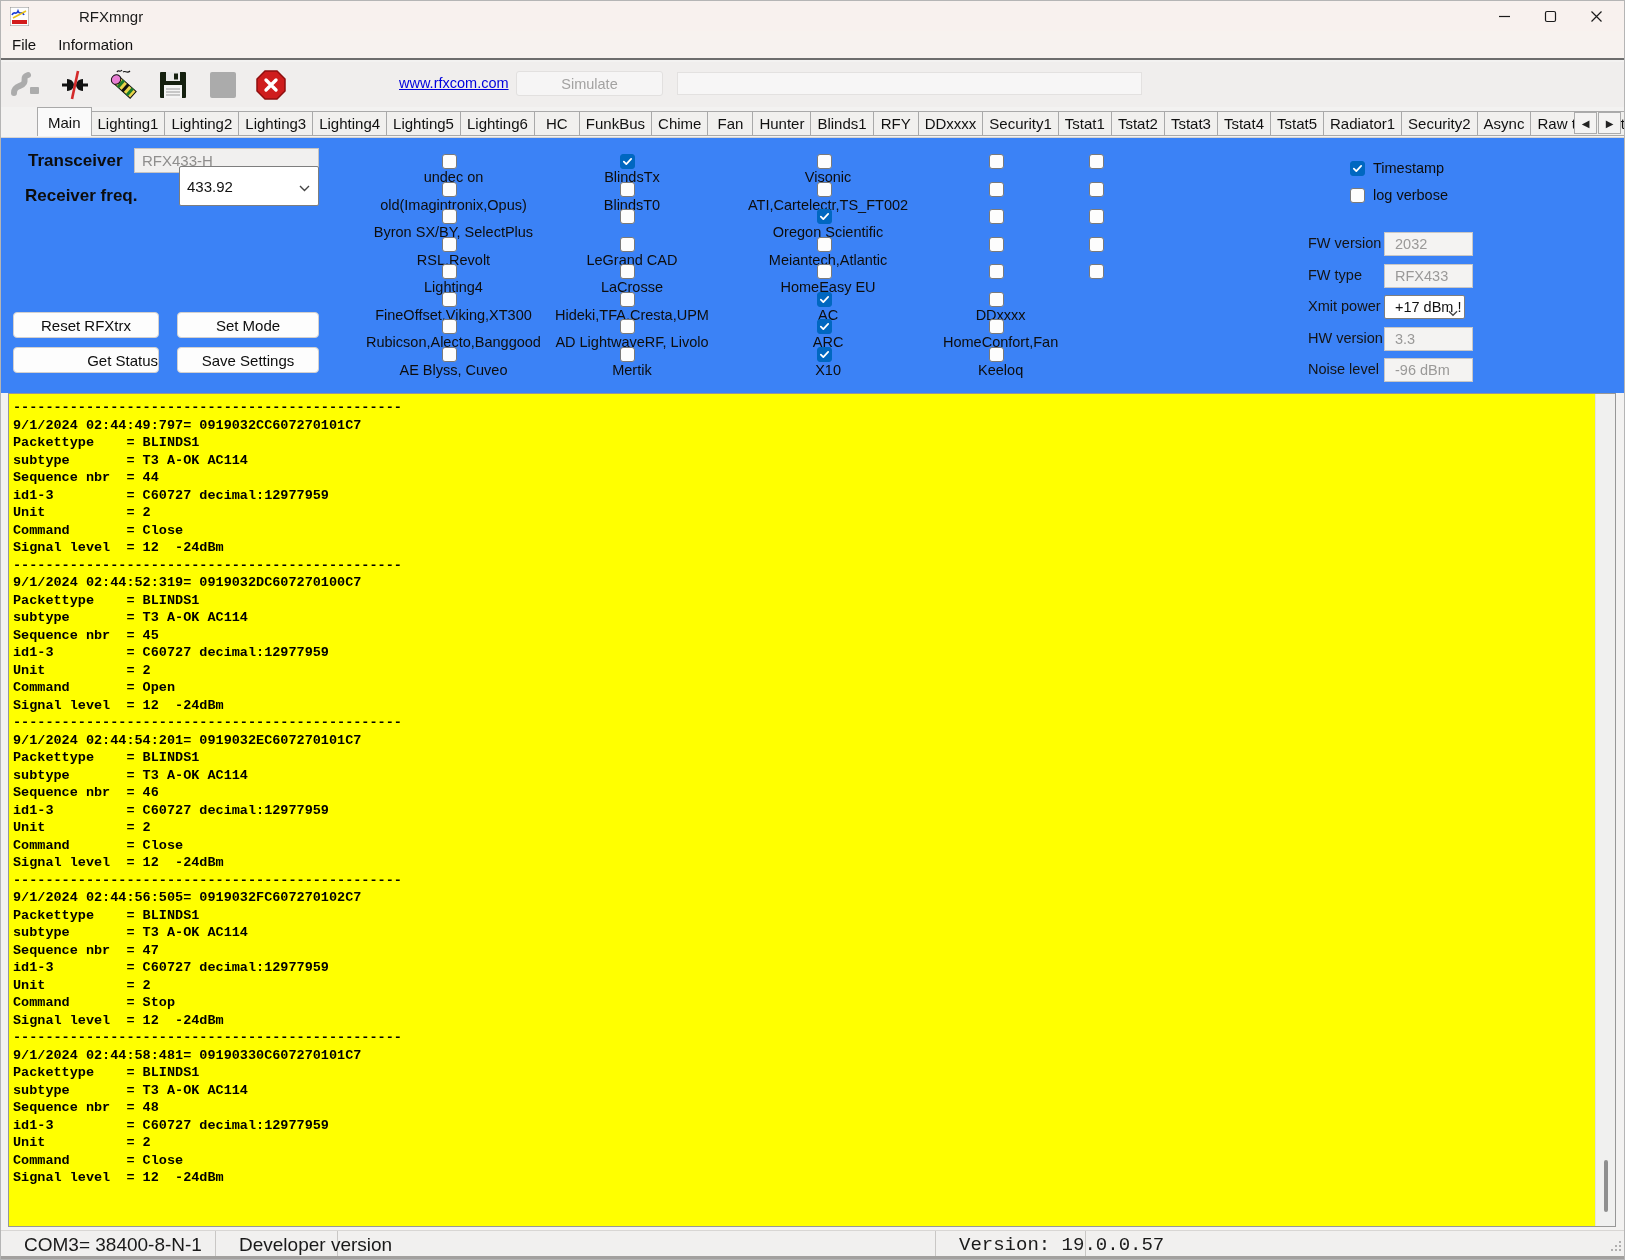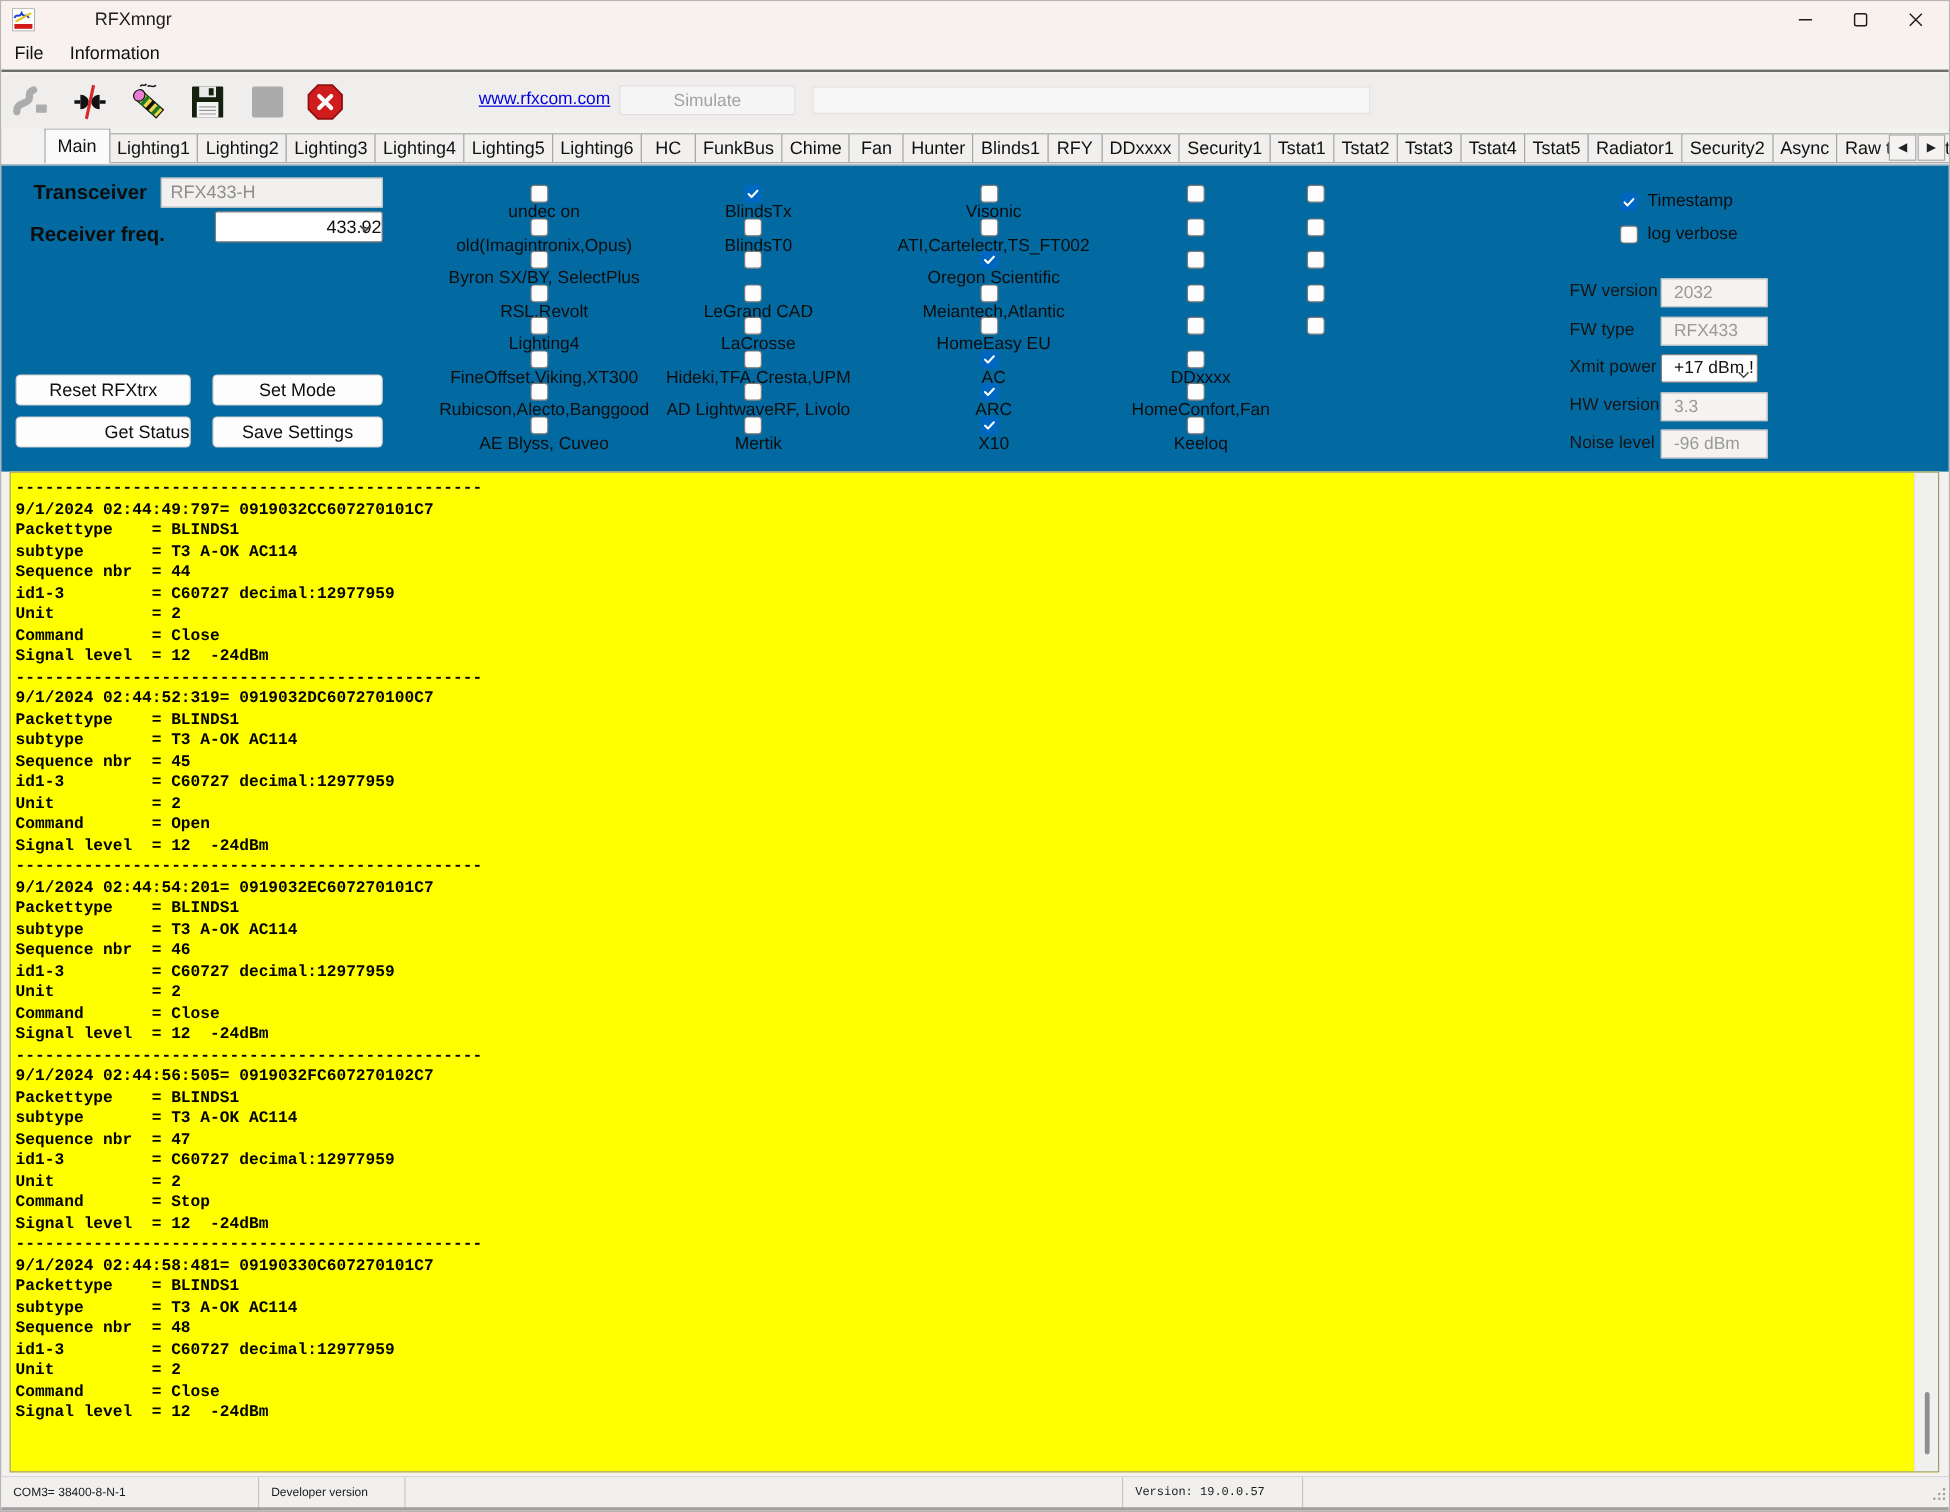--- a/index.html
+++ b/index.html
@@ -28,21 +28,21 @@
 
   
   .tabstrip { position:absolute; left:0; top:106px; width:100%; height:30px; display:flex; align-items:flex-start; overflow:hidden;padding-left:32px; }
   .tabs-row { display:flex; align-items:flex-end; margin-left:5px; white-space:nowrap; }
   .tab { height:25px; padding:0 6px; min-width:46px; display:flex; align-items:center; justify-content:center; font-size:15px; color:#111; background:#f1f0ee; border:1px solid #a9a9a9; margin-left:-1px; }
   .tab.active { height:29px; background:#fafafa; border-bottom:none; z-index:3; padding:0 10px; min-width:48px; }
   .tab-scrollers { position:absolute; right:3px; bottom:3px; display:flex; z-index:5; }
   .ts-btn { width:23px; height:22px; background:#f4f3f2; border:1px solid #ababab; margin-left:1px; display:flex; align-items:center; justify-content:center; font-size:10px; color:#222; }
 
   
-  .mainpanel { position:absolute; left:0; top:136px; width:100%; height:256px; background:#0369a1; border-top:1px solid #d6d4d2; }
+  .mainpanel { position:absolute; left:0; top:136px; width:100%; height:256px; background:#3b82f6; border-top:1px solid #d6d4d2; }
   .lbl-bold { position:absolute; font-size:17px; font-weight:bold; color:#0d0d0d; }
   .tb-readonly { position:absolute; height:25px; background:#f1f0ef; border:1px solid #c6c4c2; color:#8f8e8d; font-size:15px; display:flex; align-items:center; padding-left:7px; }
   .combo { position:absolute; background:#ffffff; border:1px solid #7e7e7e; border-radius:2px; display:flex; align-items:center; font-size:15px; color:#111; padding-left:7px; }
   .combo .chev { position:absolute; right:8px; }
   .wbtn { position:absolute; height:26px; background:#fdfdfd; border:1px solid #d2d0cf; border-radius:4px; font-size:15px; color:#0d0d0d; font-family:"Liberation Sans",sans-serif; }
 
   .proto-col { position:absolute; top:16px; }
   .proto-item { height:27.5px; display:flex; align-items:center;flex-direction:column; }
   .cb { width:15px; height:15px; border:1.5px solid #7a7a7a; border-radius:3px; background:#fdfdfd; display:inline-flex; align-items:center; justify-content:center; flex:none; }
   .cb.checked { background:#0067c0; border-color:#0067c0; }
@@ -57,21 +57,21 @@
   .field-box.dropdown { width:81px; background:#ffffff; border:1px solid #7e7e7e; border-radius:2px; color:#111; }
 
   
   .logwrap { position:absolute; left:7px; top:392px; width:1608px; height:834px; background:#ffff00; border:1px solid #979797; }
   .logpre { position:absolute; left:0; top:0; right:20px; bottom:0; padding:5px 0 0 4px; background:#ffff00; color:#000; font-family:"Liberation Mono", monospace; font-weight:bold; font-size:13.5px; line-height:17.5px; overflow:hidden; white-space:pre; }
   .vscroll { position:absolute; right:0; top:0; bottom:0; width:20px; background:#f0f0ef; border-left:1px solid #e2e2e2; }
   .vthumb { position:absolute; left:8px; bottom:14px; width:4px; height:52px; background:#8f8f8f; border-radius:2px; }
 
   
   .statusbar { position:absolute; left:0; top:1229px; width:100%; height:28px; background:#f1f0ef; border-top:1px solid #d8d6d4; display:flex; }
-  .seg { height:100%; border-right:1px solid #c9c7c5; display:flex; align-items:center; padding-left:10px; font-size:10px; color:#1a1a1a; white-space:nowrap;text-align:center; }
+  .seg { height:100%; border-right:1px solid #c9c7c5; display:flex; align-items:center; padding-left:23px; font-size:19px; color:#1a1a1a; white-space:nowrap;text-align:center; }
   .seg.s1 { width:215px; } .seg.s2 { width:122px; } .seg.s3 { width:598px; } .seg.s4 { width:150px;font-family:Liberation Mono, monospace; } .seg.s5 { flex:1; border-right:none; }
   .grip { position:absolute; right:2px; bottom:2px; }
   .bottom-strip { position:absolute; left:0; bottom:0; width:100%; height:3px; background:#a2a09e; }
 </style>
 </head>
 <body>
 
 <div class="window">
 
   <div class="titlebar">
@@ -194,21 +194,21 @@
       <div class="ts-btn">◀</div>
       <div class="ts-btn">▶</div>
     </div>
   </div>
 
   <div class="mainpanel">
     <span class="lbl-bold" style="left:27px; top:13px;">Transceiver</span>
     <div class="tb-readonly" style="left:133px; top:10px; width:185px;">RFX433-H</div>
 
     <span class="lbl-bold" style="left:24px; top:48px;">Receiver freq.</span>
-    <div class="combo" style="left:178px; top:38px; width:140px; height:26px;justify-content:flex-end;">
+    <div class="combo" style="left:178px; top:28px; width:140px; height:40px;">
       <span>433.92</span>
       <span class="chev">
         <svg width="11" height="7" viewBox="0 0 11 7">
             <path d="M1 1l4.5 4.5L10 1" stroke="#444" stroke-width="1.4" fill="none"></path>
           </svg>
       </span>
     </div>
 
     <button class="wbtn" style="left:12px; top:174px; width:146px;">Reset RFXtrx</button>
     <button class="wbtn" style="left:176px; top:174px; width:142px;">Set Mode</button>

